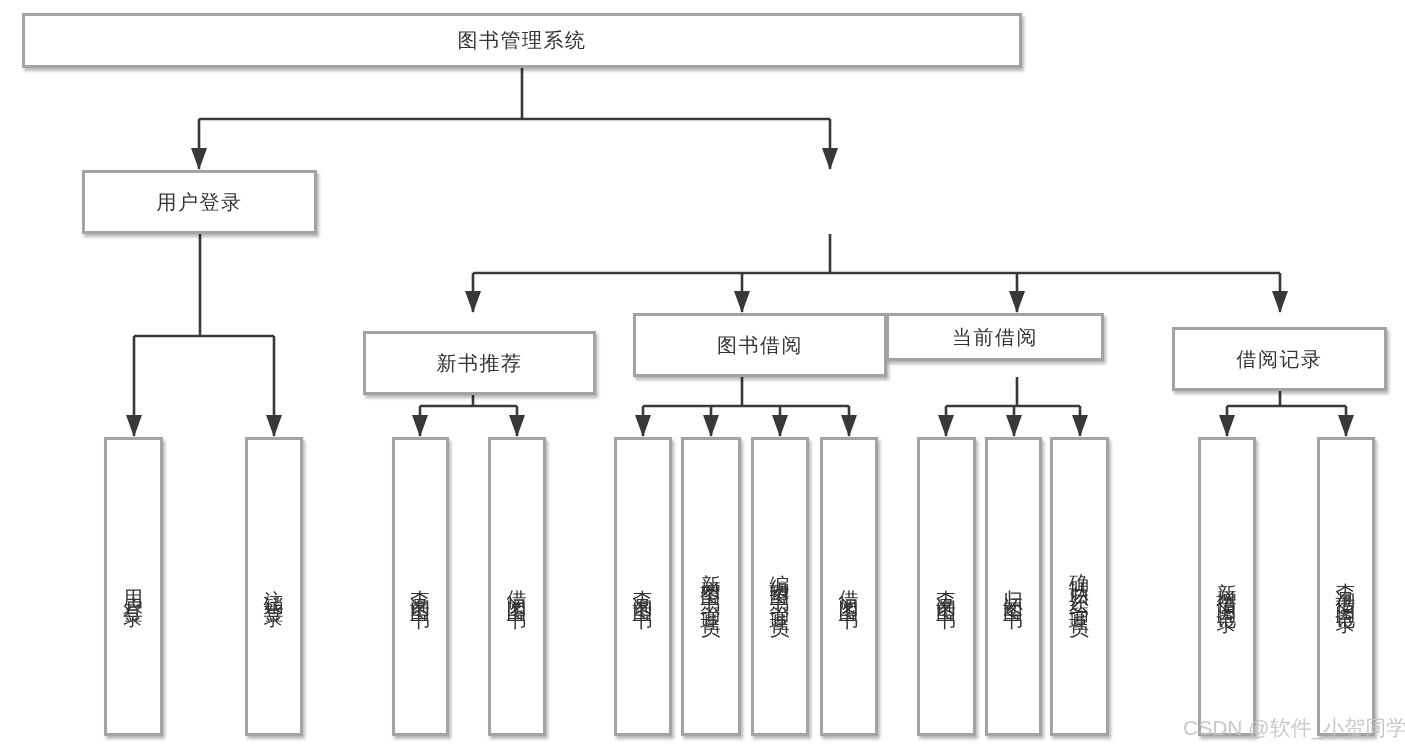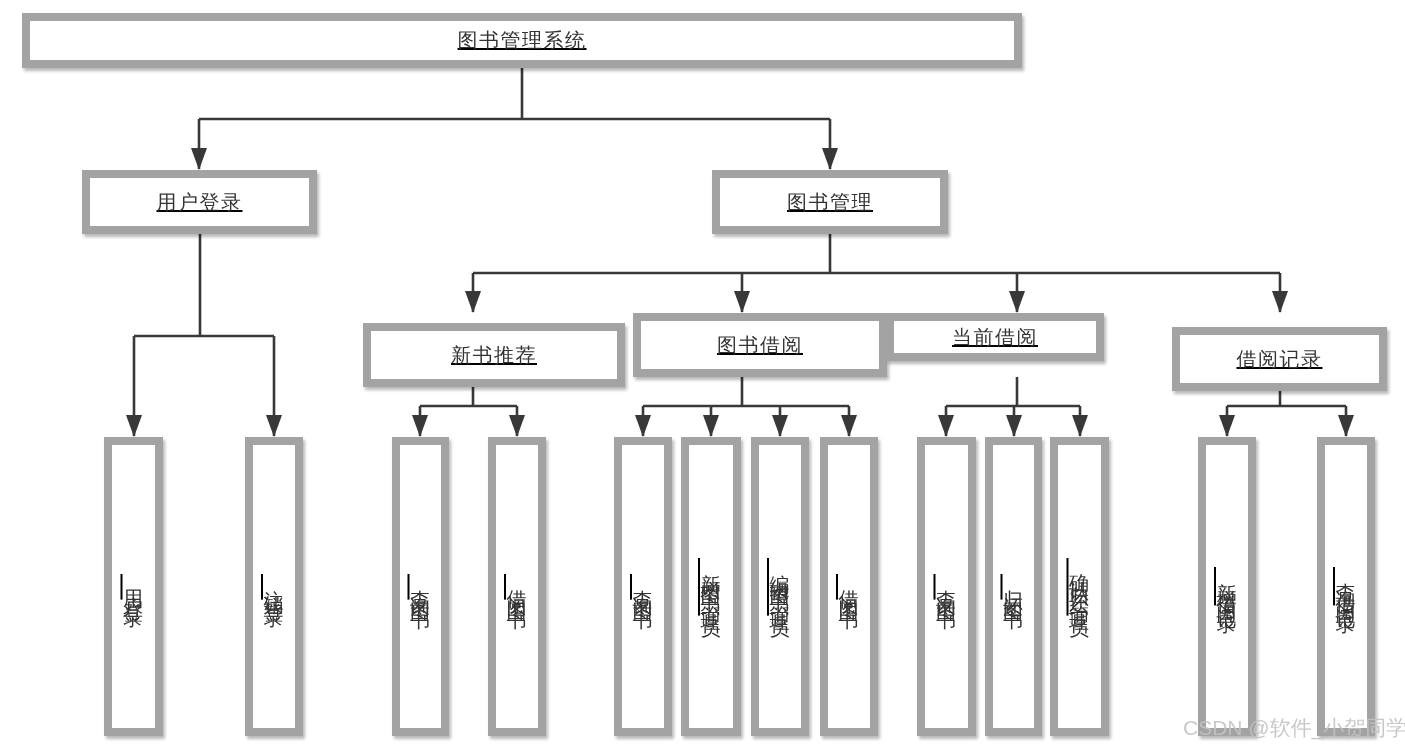--- a/index.html
+++ b/index.html
@@ -3,23 +3,23 @@
 <meta charset="utf-8">
 <style>
   html,body{margin:0;padding:0;background:#ffffff;}
   .stage{
     position:relative;width:1405px;height:747px;background:#ffffff;overflow:hidden;
     font-family:"Liberation Sans","DejaVu Sans",sans-serif;
   }
   .wires{position:absolute;left:0;top:0;width:1405px;height:747px;}
   .hbox,.vbox{
     position:absolute;box-sizing:border-box;background:#ffffff;
-    border:8px solid #a3a3a3;
+    border:3px solid #a3a3a3;
     box-shadow:2px 3px 3px rgba(0,0,0,0.28);
-    display:flex;align-items:center;justify-content:center;text-decoration:underline;
+    display:flex;align-items:center;justify-content:center;
   }
   .lbl{
     font-size:20px;color:#333333;letter-spacing:1.5px;white-space:nowrap;
   }
   .vlbl{
     writing-mode:vertical-rl;text-orientation:mixed;
     font-size:20px;color:#333333;letter-spacing:0.32em;line-height:1;white-space:nowrap;
   }
   .watermark{
     position:absolute;left:1183px;top:714px;z-index:6;
@@ -86,25 +86,22 @@
     </g>
   </svg>
 
   <div class="hbox" style="left:22px;top:13px;width:1000px;height:55px">
     <span class="lbl">图书管理系统</span>
   </div>
 
   <div class="hbox" style="left:82px;top:170px;width:235px;height:64px">
     <span class="lbl">用户登录</span>
   </div>
-  <div class="hbox" style="left:712px;top:170px;width:236px;height:64px">
-    <span class="lbl">图书管理</span>
-  </div>
 
-  <div class="hbox" style="left:363px;top:323px;width:262px;height:64px">
+  <div class="hbox" style="left:363px;top:331px;width:233px;height:64px">
     <span class="lbl">新书推荐</span>
   </div>
   <div class="hbox" style="left:633px;top:313px;width:254px;height:64px">
     <span class="lbl">图书借阅</span>
   </div>
   <div class="hbox" style="left:886px;top:313px;width:218px;height:48px">
     <span class="lbl">当前借阅</span>
   </div>
   <div class="hbox" style="left:1172px;top:327px;width:215px;height:64px">
     <span class="lbl">借阅记录</span>

